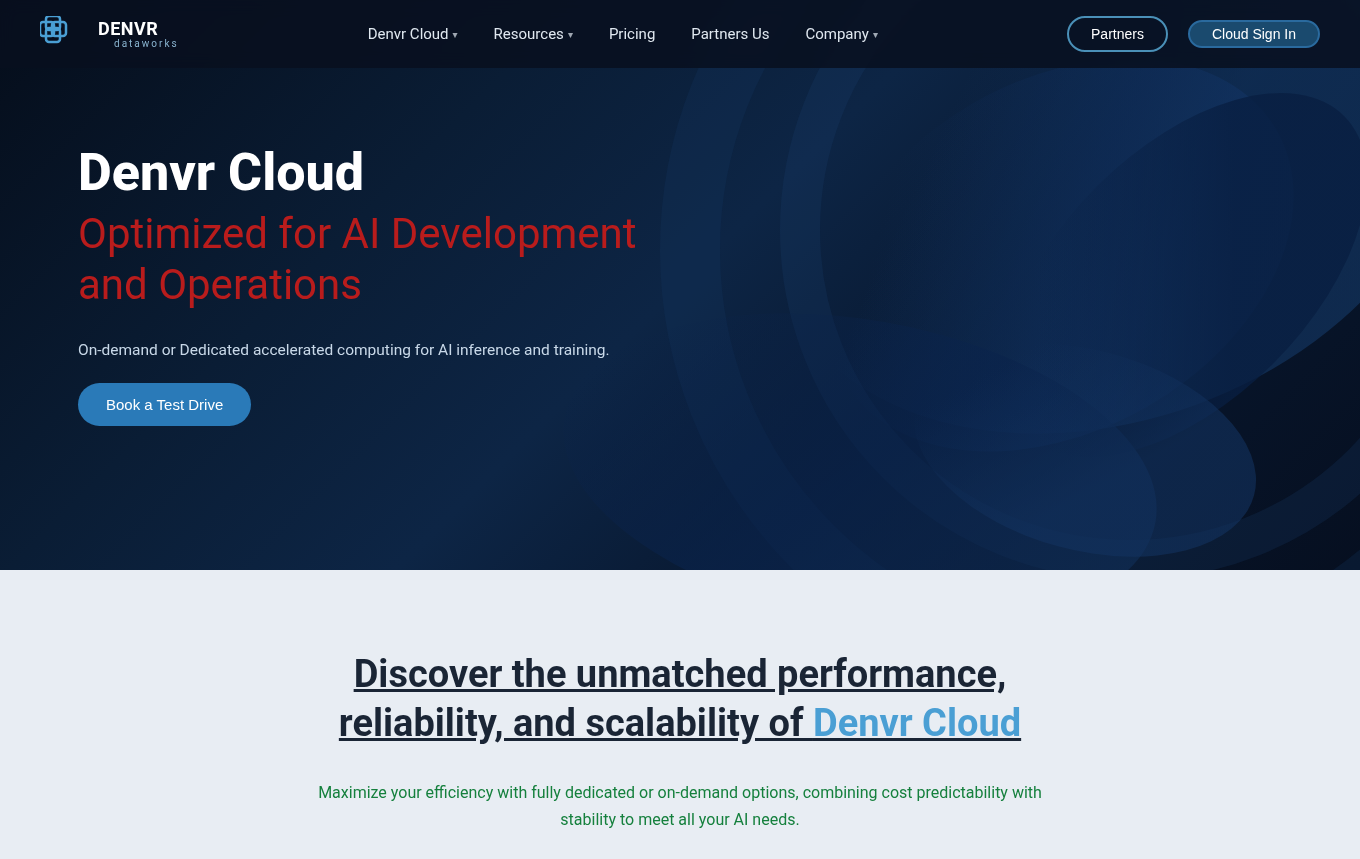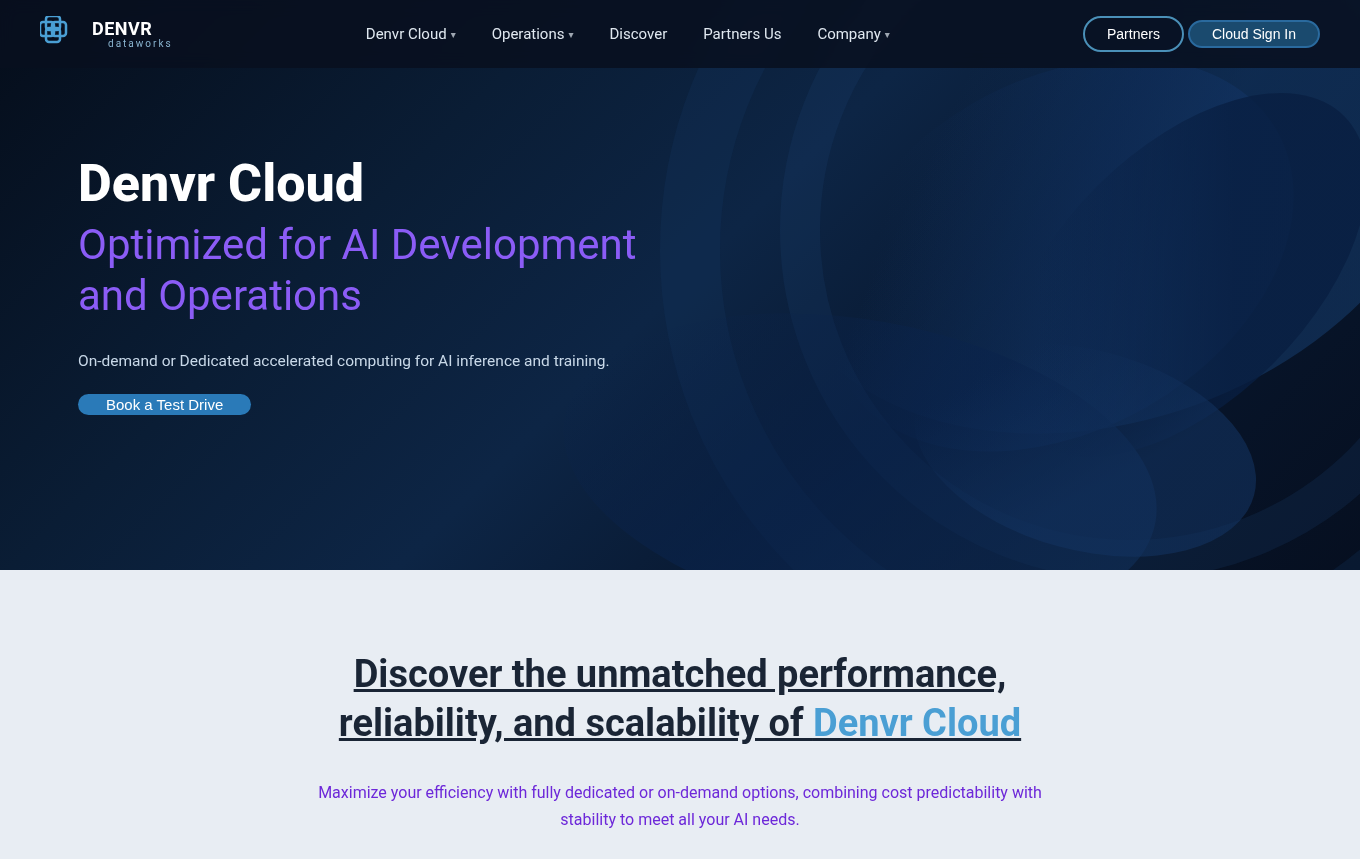--- a/index.html
+++ b/index.html
@@ -20,21 +20,21 @@
       justify-content: space-between;
       padding: 0 40px;
       height: 68px;
       background: rgba(8, 15, 30, 0.85);
       backdrop-filter: blur(8px);
     }
 
     .nav-logo {
       display: flex;
       align-items: center;
-      gap: 10px;
+      gap: 16px;
     }
 
     .logo-icon {
       width: 42px;
       height: 36px;
     }
 
     .logo-text {
       display: flex;
       flex-direction: column;
@@ -74,21 +74,21 @@
     }
 
     .nav-link .chevron {
       font-size: 10px;
       opacity: 0.7;
     }
 
     .nav-actions {
       display: flex;
       align-items: center;
-      gap: 4px;
+      gap: 20px;
     }
 
     .btn-partners {
       background: transparent;
       border: 2px solid #4a90b8;
       color: #ffffff;
       padding: 8px 22px;
       border-radius: 24px;
       font-size: 14px;
       font-weight: 500;
@@ -214,21 +214,21 @@
 
     .hero-title-main {
       color: #ffffff;
       font-size: 52px;
       font-weight: 800;
       line-height: 1.1;
       margin-bottom: 8px;
     }
 
     .hero-title-sub {
-      color: #8b5cf6;
+      color: #b91c1c;
       font-size: 42px;
       font-weight: 400;
       line-height: 1.2;
       margin-bottom: 28px;
     }
 
     .hero-desc {
       color: #c8d8e8;
       font-size: 15.5px;
       line-height: 1.6;
@@ -239,21 +239,21 @@
       color: #c8d8e8;
       font-size: 15.5px;
       line-height: 1.6;
       margin-bottom: 36px;
     }
 
     .btn-test-drive {
       display: inline-block;
       background: #2a7ab8;
       color: #ffffff;
-      padding: 2px 28px;
+      padding: 13px 28px;
       border-radius: 28px;
       font-size: 15px;
       font-weight: 500;
       cursor: pointer;
       border: none;
       text-decoration: none;
     }
 
     
     .lower-section {
@@ -273,21 +273,21 @@
       margin-right: auto;
       text-decoration: underline;
     }
 
     .lower-title .highlight {
       color: #4a9fd4;
     }
 
     .lower-desc {
       font-size: 16px;
-      color: #6d28d9;
+      color: #15803d;
       line-height: 1.7;
       max-width: 760px;
       margin: 3px auto;
     }
   </style>
 </head>
 <body>
 
 <nav class="navbar">
   <div class="nav-logo">
@@ -302,25 +302,25 @@
       <span class="logo-sub">dataworks</span>
     </div>
   </div>
 
   <div class="nav-links">
     <a class="nav-link">
       <span>Denvr Cloud</span>
       <span class="chevron">▾</span>
     </a>
     <a class="nav-link">
-      <span>Operations</span>
+      <span>Resources</span>
       <span class="chevron">▾</span>
     </a>
     <a class="nav-link">
-      <span>Discover</span>
+      <span>Pricing</span>
     </a>
     <a class="nav-link">
       <span>Partners Us</span>
     </a>
     <a class="nav-link">
       <span>Company</span>
       <span class="chevron">▾</span>
     </a>
   </div>
 

